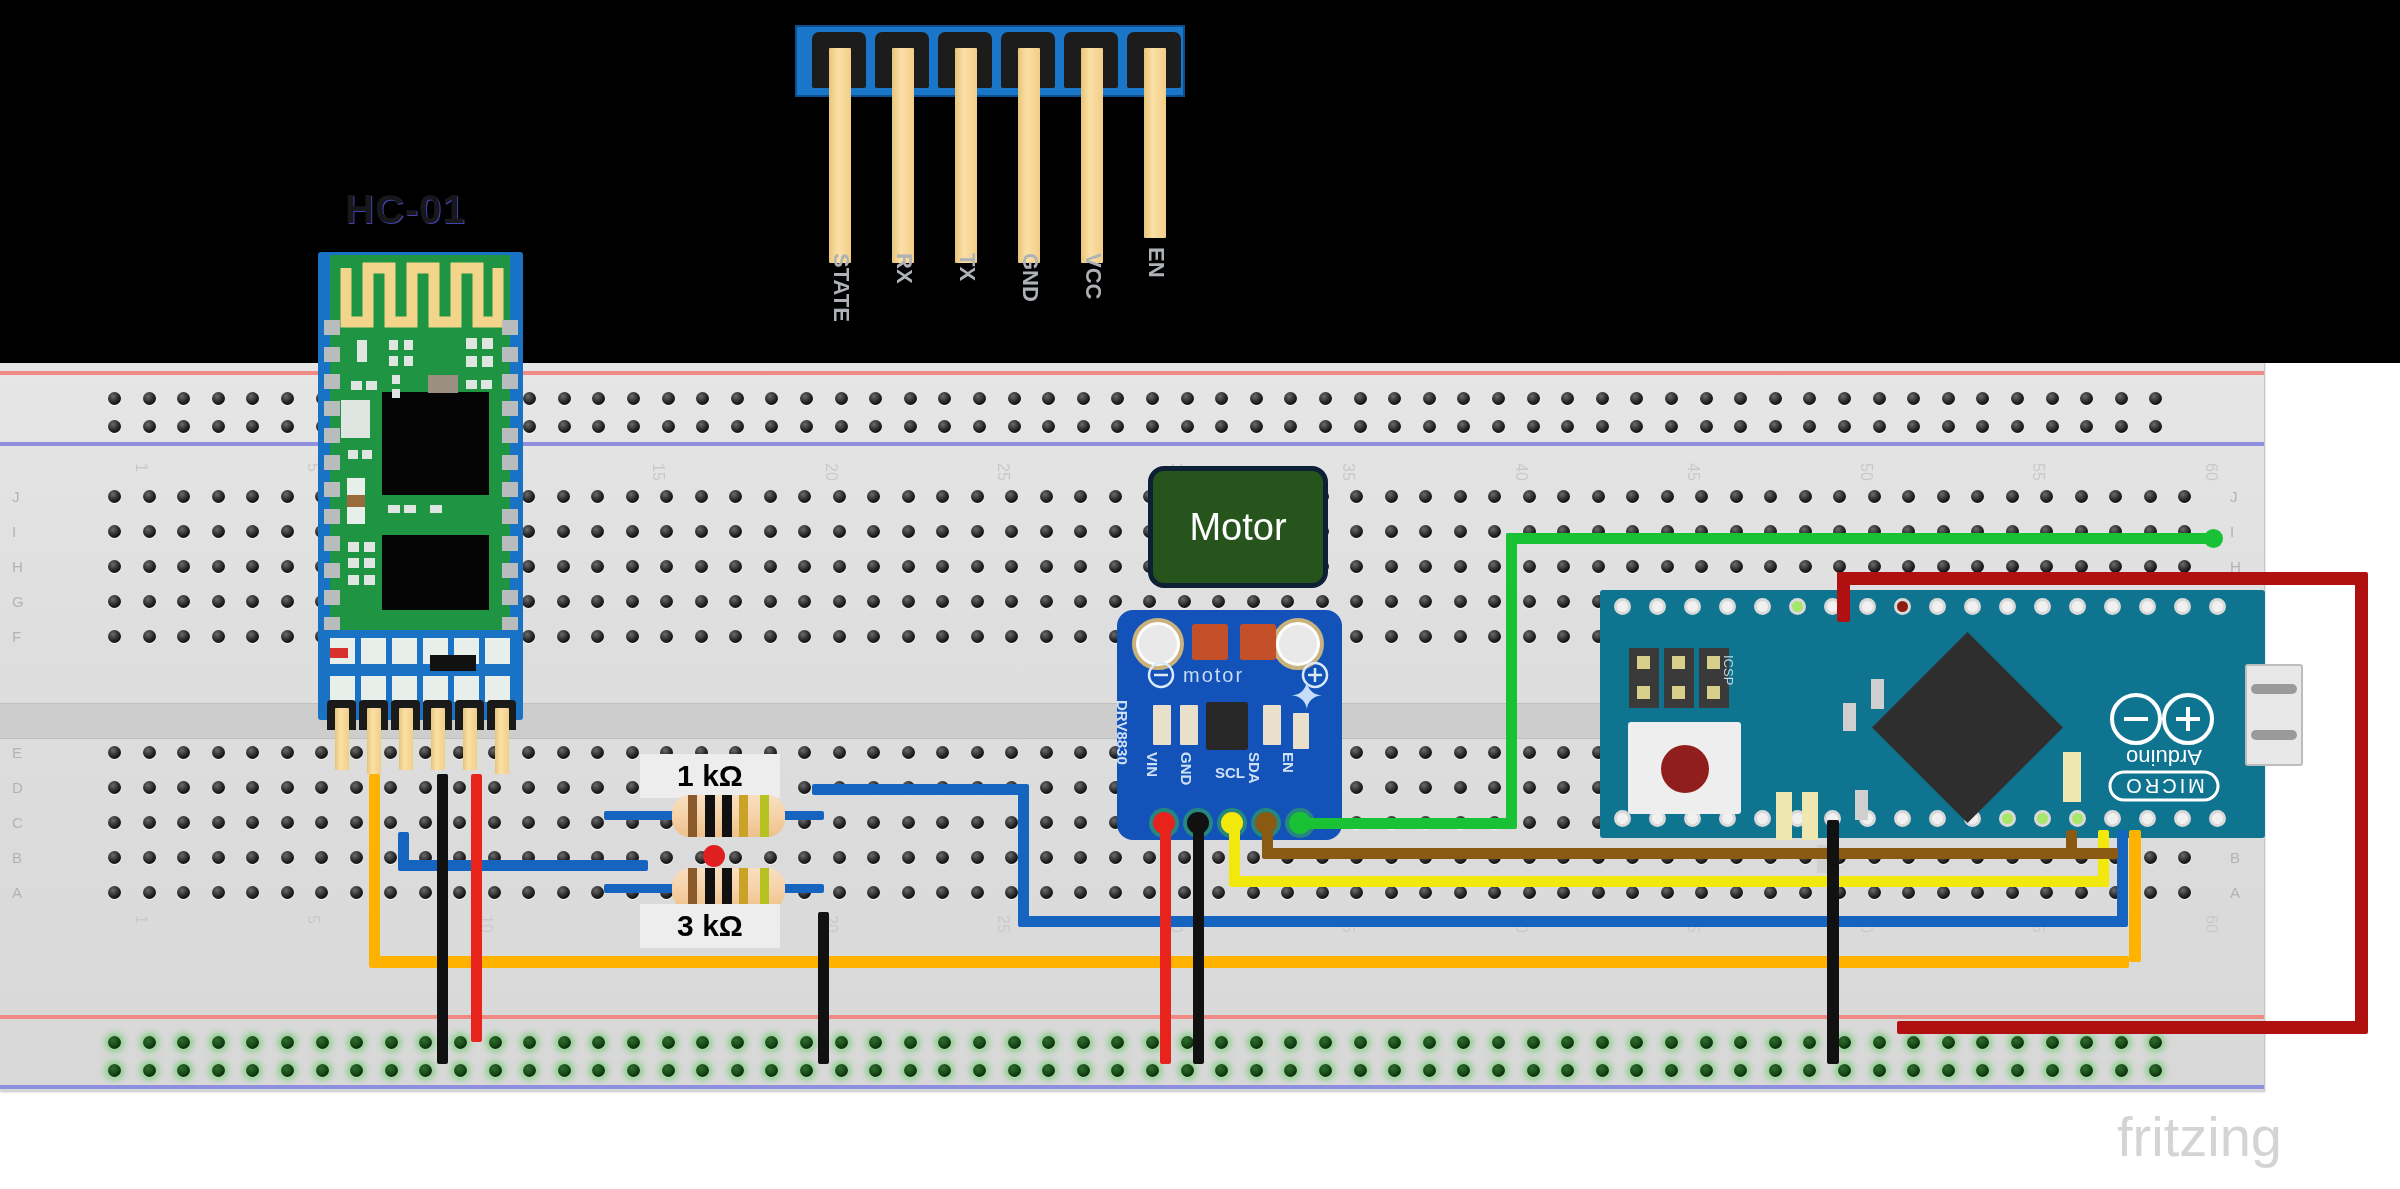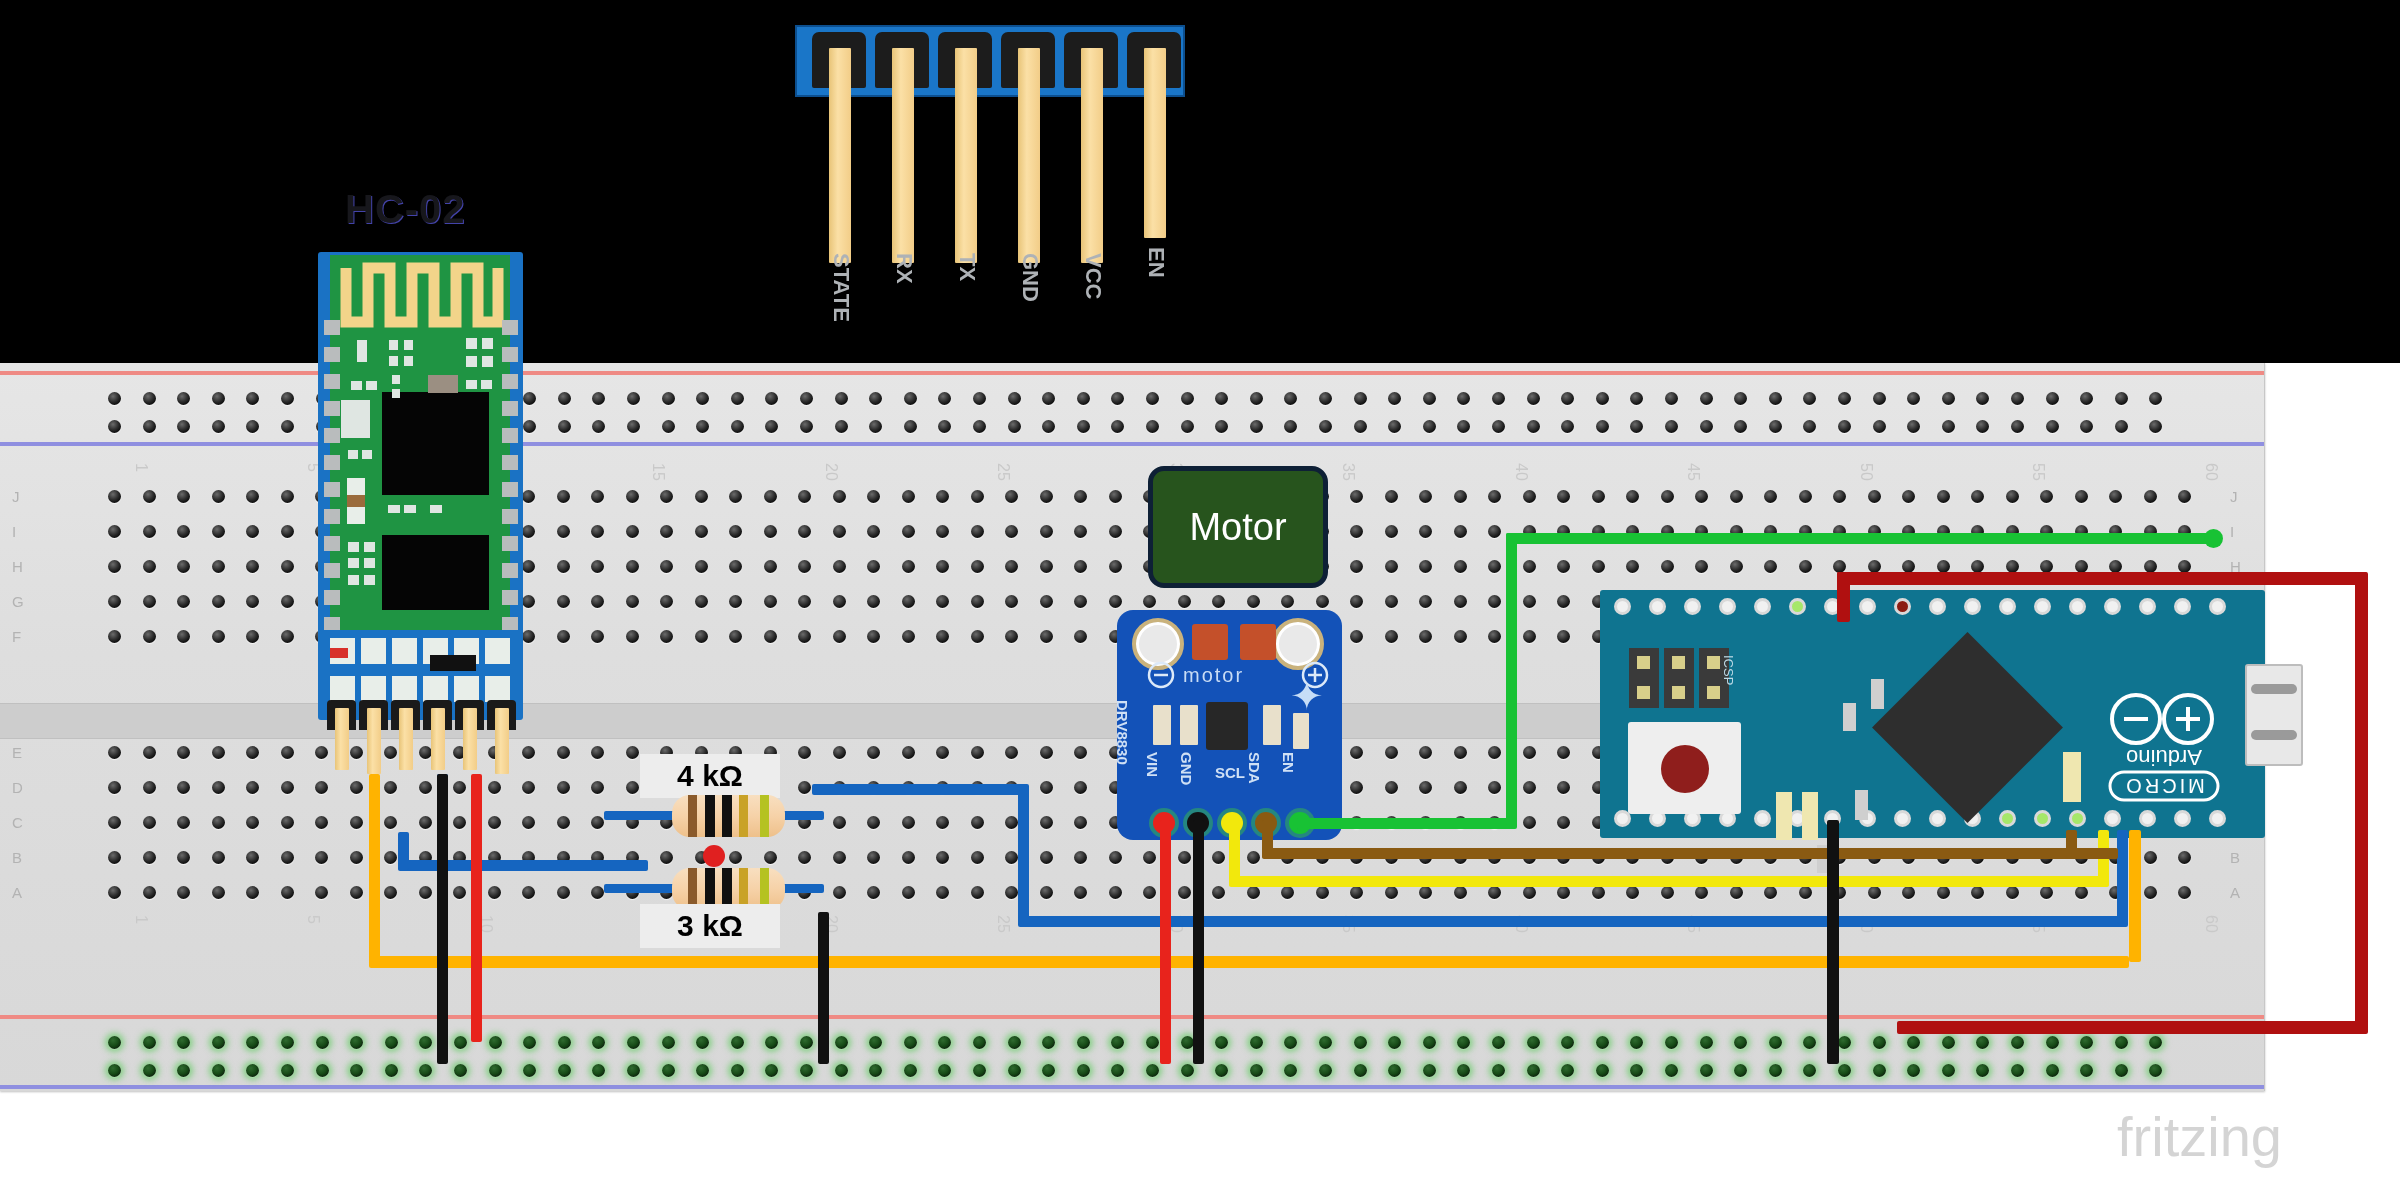--- a/index.html
+++ b/index.html
@@ -1049,21 +1049,21 @@
         <div class="hdr-label" style="left: 854px; top: 253px;">STATE</div>
         <div class="hdr-label" style="left: 917px; top: 253px;">RX</div>
         <div class="hdr-label" style="left: 980px; top: 253px;">TX</div>
         <div class="hdr-label" style="left: 1043px; top: 253px;">GND</div>
         <div class="hdr-label" style="left: 1106px; top: 253px;">VCC</div>
         <div class="hdr-label" style="left: 1169px; top: 247px;">EN</div>
       </div>
   </div>
 
   <div>
-    <div class="hc05-title" style="left:345px; top:187px;">HC-02</div>
+    <div class="hc05-title" style="left:345px; top:187px;">HC-01</div>
 
     <div class="hc05" style="left:318px; top:252px; width:205px; height:465px;"></div>
     <div class="hc05-green" style="left:330px; top:255px; width:180px; height:458px;"></div>
 
     <svg class="hc05-ant" style="left:340px; top:262px;" width="170" height="78">
       <path d="M6,6 L6,60 L28,60 L28,6 L50,6 L50,60 L72,60 L72,6 L94,6 L94,60 L116,60 L116,6 L138,6 L138,60 L158,60 L158,6" fill="none" stroke="#f2d48a" stroke-width="11"></path>
     </svg>
 
     <div class="hc05-chip" style="left:382px; top:392px; width:107px; height:103px;"></div>
     <div class="hc05-chip" style="left:382px; top:535px; width:107px; height:75px;"></div>
@@ -1288,21 +1288,21 @@
       </g>
     </svg>
 
     <div class="ard-usb" style="left:2245px; top:664px; width:58px; height:102px;">
       <div style="position:absolute; left:4px; top:18px; width:46px; height:10px; background:#9a9a9a; border-radius:5px;"></div>
       <div style="position:absolute; left:4px; top:64px; width:46px; height:10px; background:#9a9a9a; border-radius:5px;"></div>
     </div>
   </div>
 
   <div>
-    <div class="res-label" style="left:640px; top:754px; width:140px; height:44px; line-height:44px;">4 kΩ</div>
+    <div class="res-label" style="left:640px; top:754px; width:140px; height:44px; line-height:44px;">1 kΩ</div>
     <div class="w" style="left:604px; top:811px; width:220px; height:9px; background:#1565c0;"></div>
     <div class="res-body" style="left:672px; top:795px; width:113px; height:42px;">
       <div class="res-band" style="left:16px; width:9px;  background:#8a5a2b;"></div>
       <div class="res-band" style="left:33px; width:10px; background:#101010;"></div>
       <div class="res-band" style="left:50px; width:10px; background:#101010;"></div>
       <div class="res-band" style="left:67px; width:9px;  background:#c9a227;"></div>
       <div class="res-band" style="left:88px; width:9px;  background:#b5c221;"></div>
     </div>
   </div>
 

